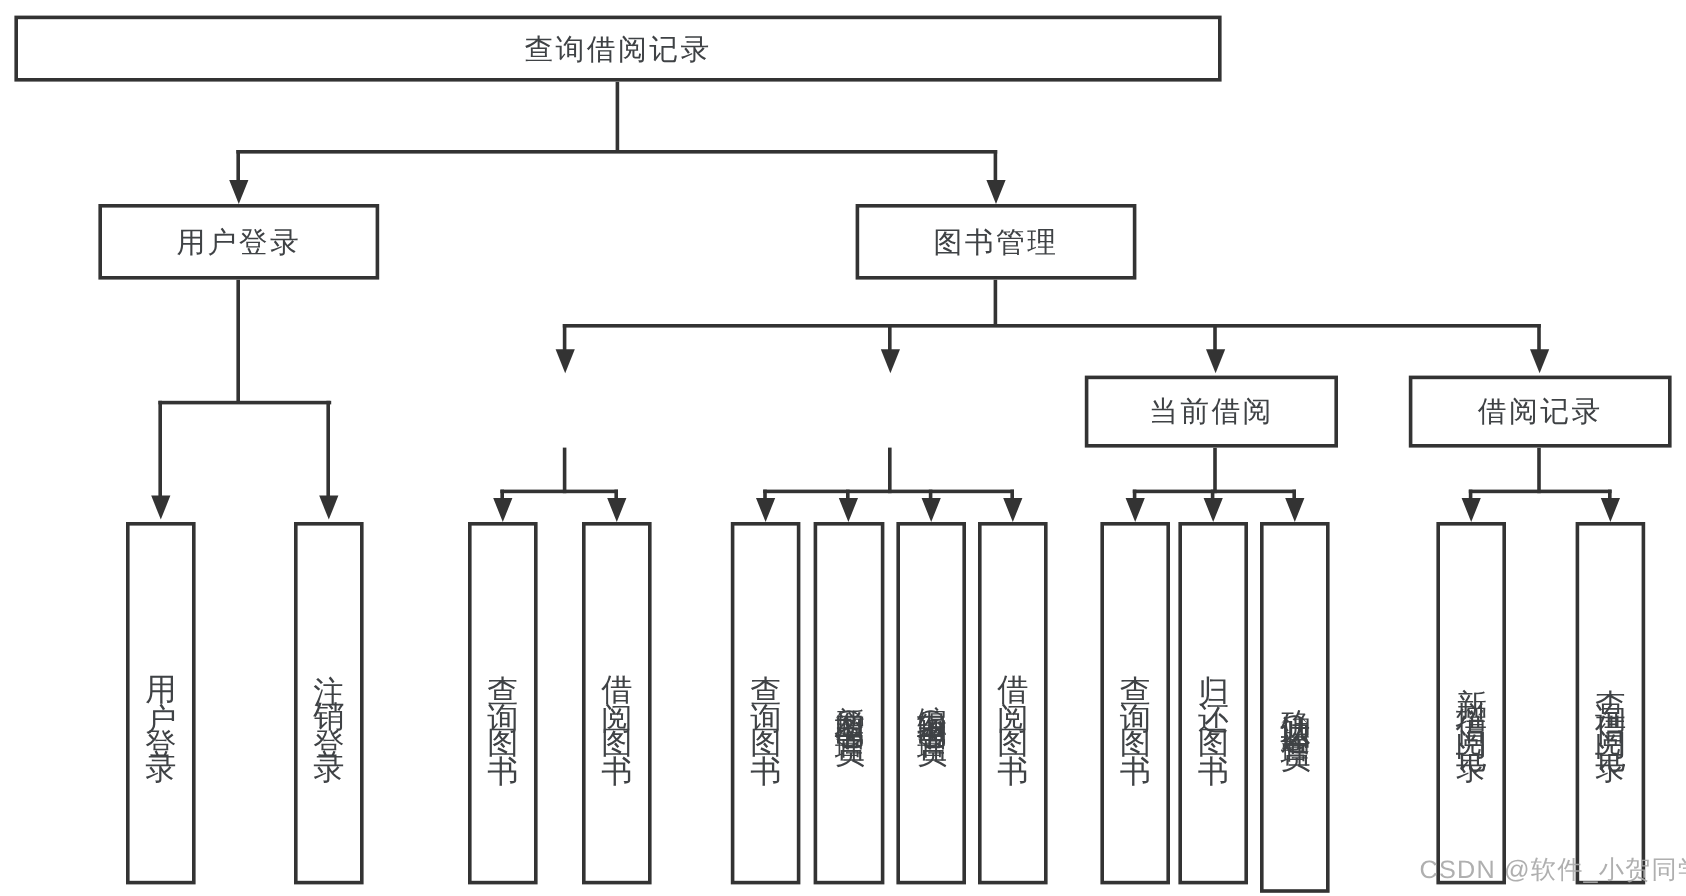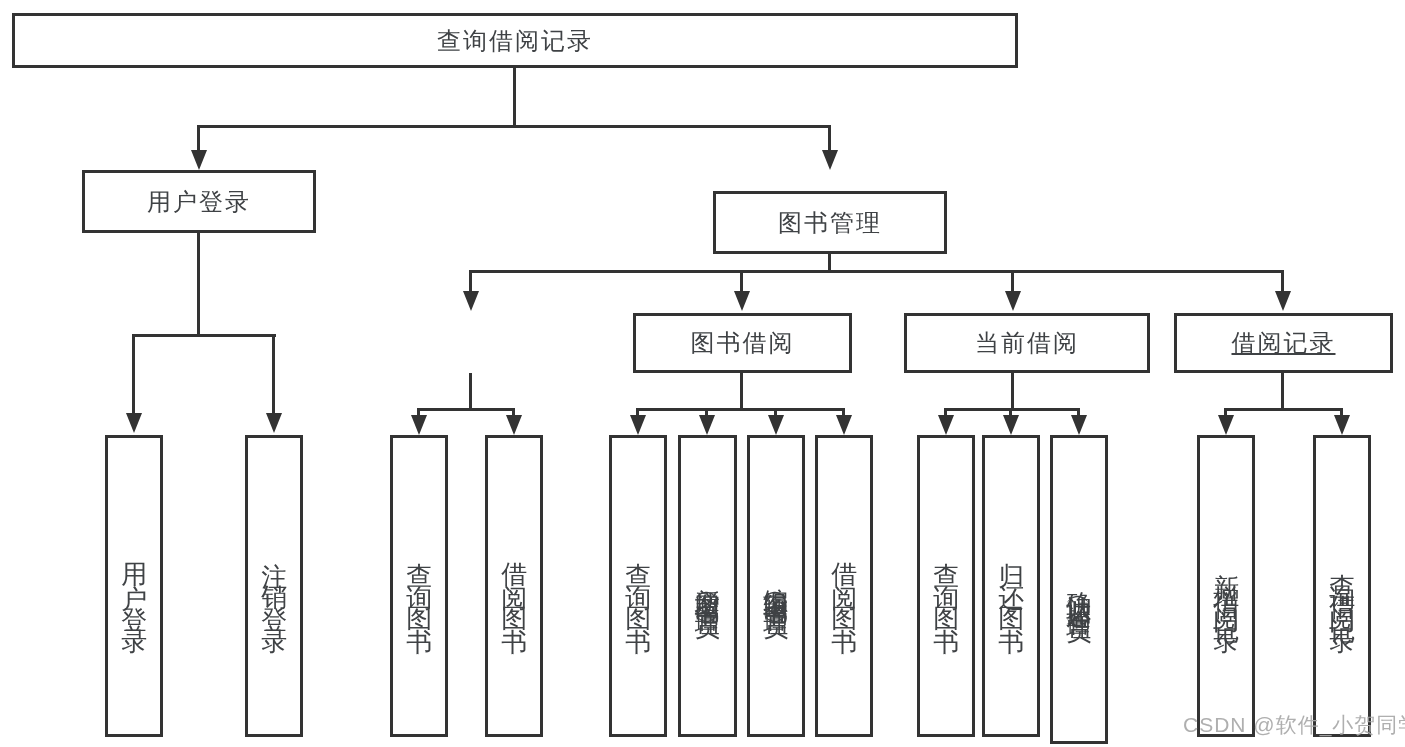--- a/index.html
+++ b/index.html
@@ -87,31 +87,28 @@
   <div class="lv" style="left:1340px;top:408px;height:10px;"></div>
   <div class="arrow" style="left:1334px;top:415px;"></div>
 
   <div class="box hbox" style="left:12px;top:13px;width:1006px;height:55px;">
     <span>查询借阅记录</span>
   </div>
 
   <div class="box hbox" style="left:82px;top:170px;width:234px;height:63px;">
     <span>用户登录</span>
   </div>
-  <div class="box hbox" style="left:713px;top:170px;width:234px;height:63px;margin-top:21px;">
+  <div class="box hbox" style="left:713px;top:170px;width:234px;height:63px;">
     <span>图书管理</span>
   </div>
 
-  <div class="box hbox" style="left:633px;top:313px;width:219px;height:60px;">
-    <span>图书借阅</span>
-  </div>
-  <div class="box hbox" style="left:904px;top:313px;width:246px;height:60px;justify-content:center;">
+  <div class="box hbox" style="left:904px;top:313px;width:211px;height:60px;justify-content:center;">
     <span>当前借阅</span>
   </div>
-  <div class="box hbox" style="left:1174px;top:313px;width:219px;height:60px;text-decoration:underline;">
+  <div class="box hbox" style="left:1174px;top:313px;width:219px;height:60px;">
     <span>借阅记录</span>
   </div>
 
   <div class="box vbox" style="left:105px;top:435px;width:58px;height:302px;">
     <span class="vtext" data-len="4">用户登录</span>
   </div>
   <div class="box vbox" style="left:245px;top:435px;width:58px;height:302px;">
     <span class="vtext" data-len="4">注销登录</span>
   </div>
 

